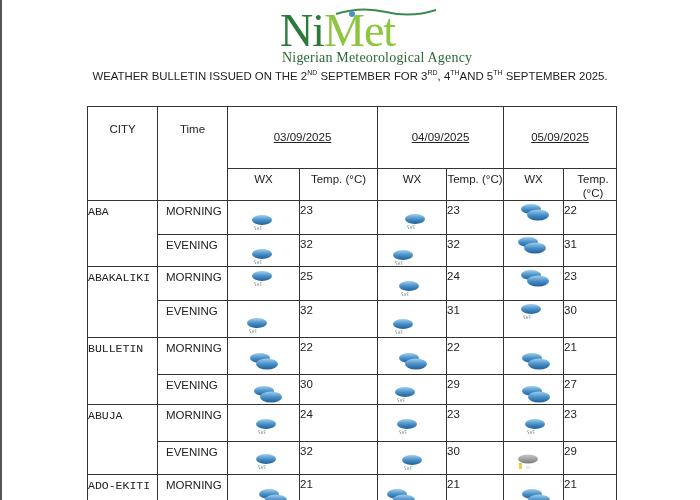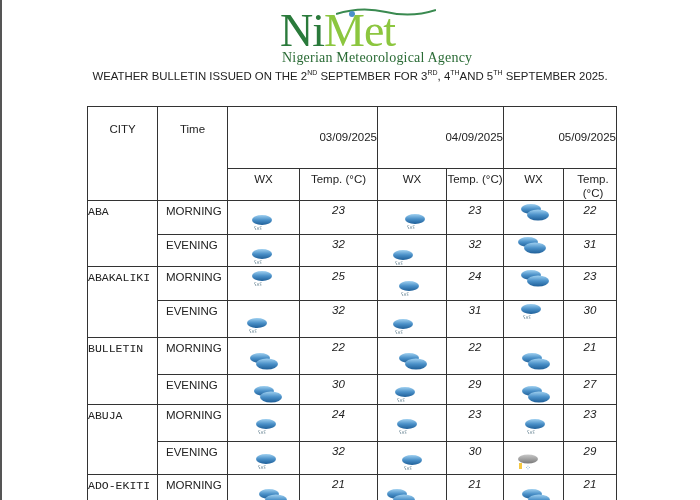--- a/index.html
+++ b/index.html
@@ -15,26 +15,26 @@
   .logo-text .met { color:#8cc63f; }
   .logo-sub { position:absolute; left:6px; top:46px; font-family:"Liberation Serif","DejaVu Serif",serif; font-size:14px; color:#2a6b35; letter-spacing:0.2px; white-space:nowrap; }
   .bulletin { position:absolute; left:0; width:700px; top:69px; text-align:center; font-size:11.4px; color:#222; white-space:nowrap; }
   .bulletin sup { font-size:7px; vertical-align:5px; }
   table.wx {
     position:absolute; left:87px; top:106px; border-collapse:collapse; table-layout:fixed;
     font-size:11.5px; color:#222;
   }
   table.wx td, table.wx th { border:1.2px solid #333; padding:0; font-weight:normal; vertical-align:top; }
   .hdr-city, .hdr-time { text-align:center; padding-top:16px !important; }
-  .hdr-date { text-align:right; padding-top:24px !important; }
+  .hdr-date { text-align:center; padding-top:24px !important;text-decoration:underline; }
   .hdr-sub { padding-top:3px !important; line-height:14px; }
   .hdr-sub.left { text-align:center; padding-left:6px !important; }
   td.city { text-align:left; padding-top:4px !important;font-family:Liberation Mono, monospace; }
   td.time { padding-top:4px !important; padding-left:8px !important; }
-  td.temp { text-align:center; padding-top:3px !important;font-style:italic; }
+  td.temp { text-align:left; padding-top:3px !important; }
   td.icon { position:relative; }
   .ico { position:absolute; }
   .cloud-rain { width:22px; height:16px; }
   .cloud-double { width:30px; height:18px; }
   .storm { width:24px; height:18px; }
 </style>
 </head>
 <body>
 
 <svg width="0" height="0" style="position:absolute">

